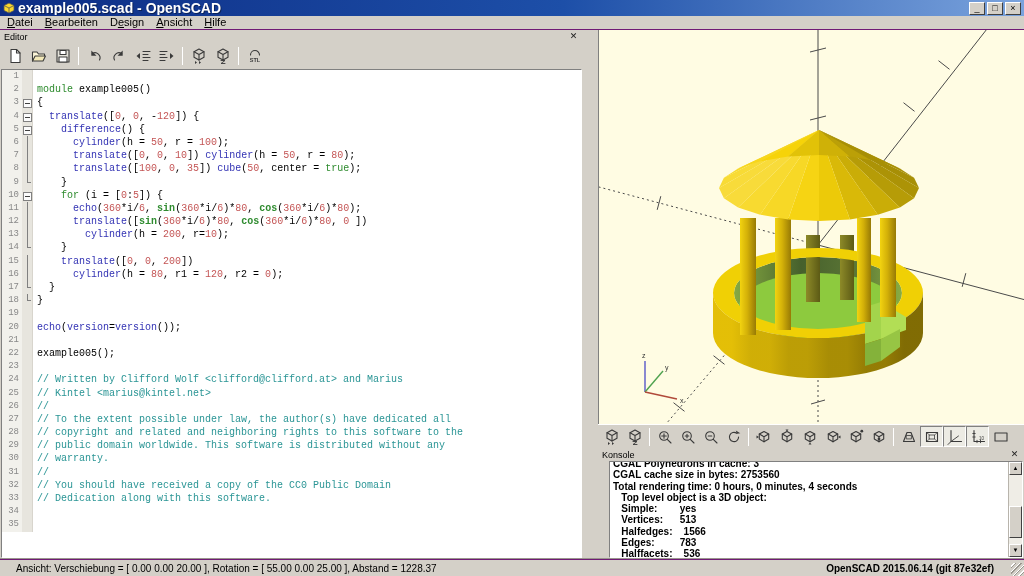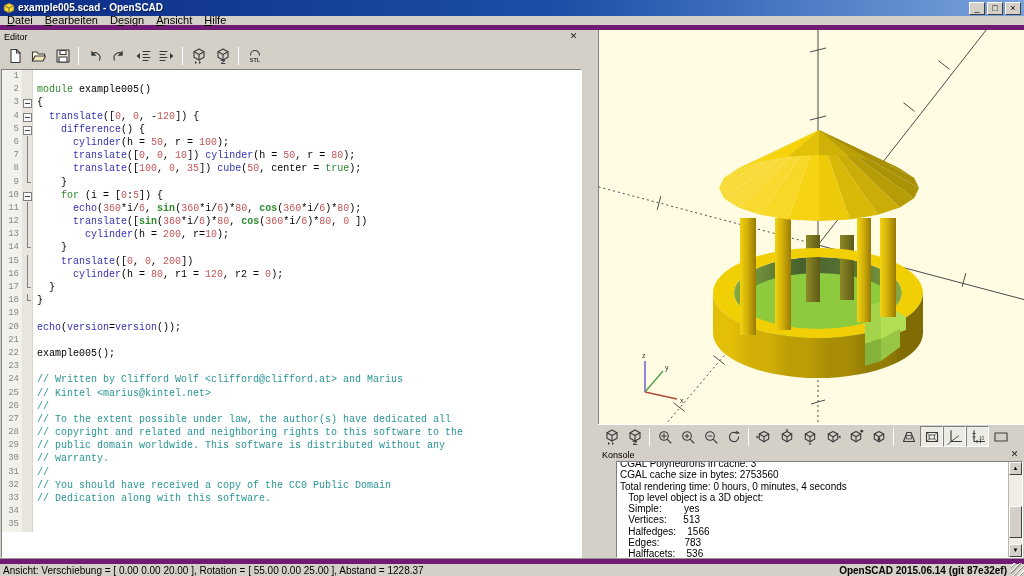--- a/index.html
+++ b/index.html
@@ -4,29 +4,29 @@
 <style>
   html,body{margin:0;padding:0;background:#000;}
   *{box-sizing:border-box;}
   .window{width:1024px;height:576px;position:relative;background:#d4d0c8;
           font-family:"Liberation Sans",sans-serif;overflow:hidden;
           display:flex;flex-direction:column;}
   
   .titlebar{height:16px;background:linear-gradient(90deg,#0d2d85 0%,#1d4fa8 55%,#7aa3dd 100%);
             display:flex;align-items:center;padding:0 2px;flex:0 0 auto;}
   .title-icon{width:12px;height:12px;margin:0 3px 0 1px;}
-  .title-text{color:#fff;font-size:10px;font-weight:bold;line-height:14px;
+  .title-text{color:#fff;font-size:14px;font-weight:bold;line-height:14px;
               text-shadow:1px 1px 0 rgba(0,0,0,.4);flex:1;white-space:nowrap;overflow:hidden;}
   .winbtns{display:flex;gap:2px;margin-right:1px;}
   .winbtn{width:16px;height:13px;background:#d4d0c8;border:1px solid;
           border-color:#fff #404040 #404040 #fff;font-size:9px;line-height:10px;
           text-align:center;font-family:"Liberation Sans",sans-serif;color:#000;}
   
   .menubar{height:14px;display:flex;align-items:center;font-size:11px;flex:0 0 auto;
-           padding-left:1px;border-bottom:5px solid #701a75;}
+           padding-left:1px;border-bottom:1px solid #701a75;}
   .menu-item{padding:0 6px;line-height:13px;white-space:nowrap;}
   
   .main{flex:1;display:flex;min-height:0;}
   .editor-dock{width:583px;display:flex;flex-direction:column;min-height:0;}
   .splitter{width:3px;background:#d4d0c8;}
   .right-pane{width:438px;display:flex;flex-direction:column;min-height:0;padding-left:12px;}
   .dock-caption{height:13px;font-size:9px;display:flex;align-items:center;
                 padding:0 4px;color:#000;flex:0 0 auto;}
   .dock-caption .cap-label{flex:1;}
   .dock-close{width:11px;height:11px;font-size:9px;line-height:10px;text-align:center;
@@ -61,36 +61,36 @@
   .tok-n{color:#c45555;}
   .tok-c{color:#2a9595;}
   
   .viewport{height:394px;position:relative;flex:0 0 auto;overflow:hidden;
             border-left:1px solid #808080;}
   .viewport svg.scene{position:absolute;left:0;top:0;}
   
   .vtoolbar{height:24px;display:flex;align-items:center;padding:1px 2px;gap:0;flex:0 0 auto;
             border-top:1px solid #fff;}
   
-  .console-body{flex:1;margin:0 1px 1px 18px;background:#fff;border:1px solid;
+  .console-body{flex:1;margin:0 1px 1px 11px;background:#fff;border:1px solid;
                 border-color:#808080 #fff #fff #808080;position:relative;overflow:hidden;
-                font-size:10px;line-height:11.3px;padding:1px 16px 0 3px;}
+                font-size:10px;line-height:11.3px;padding:1px 16px 0 3px;font-weight:bold;}
   .console-line{white-space:pre;}
   .console-line:first-child{margin-top:-5px;}
   .scrollbar{position:absolute;right:0;top:0;bottom:0;width:14px;background:#efede6;
              border-left:1px solid #b8b4ac;}
   .sb-btn{position:absolute;left:0;width:13px;height:13px;background:#d4d0c8;
           border:1px solid;border-color:#fff #404040 #404040 #fff;font-size:6px;
           text-align:center;line-height:11px;color:#000;}
   .sb-up{top:0;} .sb-down{bottom:0;}
   .sb-thumb{position:absolute;left:0;width:13px;top:44px;height:32px;background:#d4d0c8;
             border:1px solid;border-color:#fff #404040 #404040 #fff;}
   
   .statusbar{height:17px;flex:0 0 auto;display:flex;align-items:center;font-size:10px;
-             border-top:5px solid #701a75;box-shadow:0 -1px 0 #9a968e;padding:0 3px;justify-content:flex-end;}
+             border-top:1px solid #701a75;box-shadow:0 -1px 0 #9a968e;padding:0 16px;justify-content:flex-end;}
   .status-left{flex:1;white-space:nowrap;overflow:hidden;}
   .status-right{white-space:nowrap;padding-right:14px;font-weight:bold;}
   .grip{position:absolute;right:0;bottom:0;width:13px;height:13px;
         background:repeating-linear-gradient(135deg,transparent 0 2px,#fff 2px 3px,#9a968e 3px 4px);}
 </style>
 </head>
 <body>
 
 <div class="window">
 

